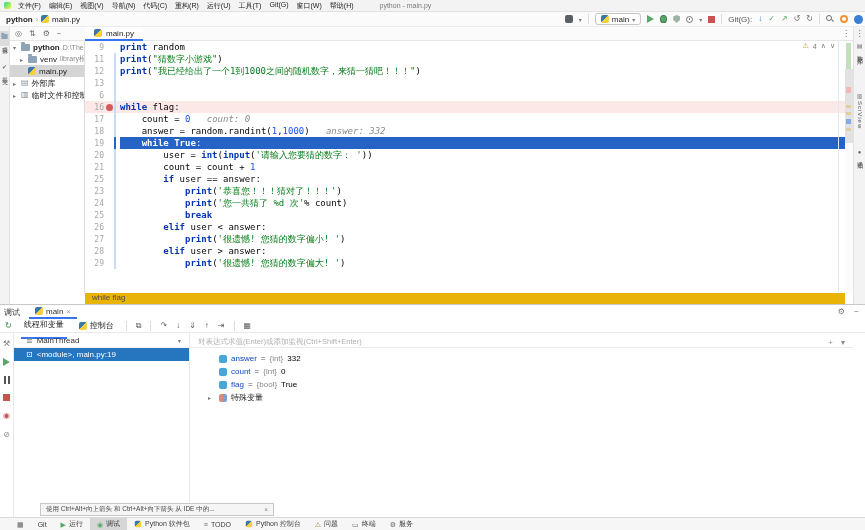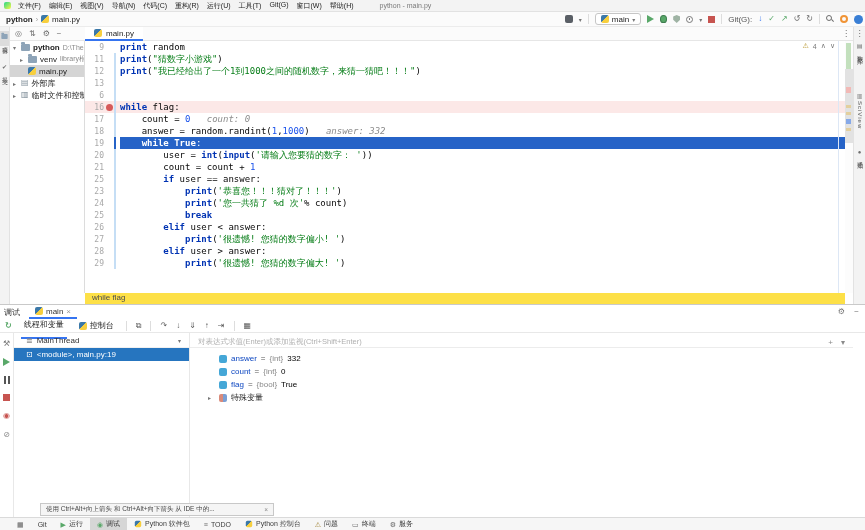--- a/index.html
+++ b/index.html
@@ -81,21 +81,21 @@
   .crow.cur .content span{color:#fff !important}
   .tok-k{color:#0033B3;font-weight:bold}
   .tok-f{color:#0033B3;font-weight:bold}
   .tok-s{color:#067D17}
   .tok-n{color:#1750EB}
   .tok-p{color:#080808}
   .tok-h{color:#8c8c8c;font-style:italic}
   .inspect{position:absolute;top:1px;right:10px;display:flex;gap:4px;align-items:center;font-size:7px;color:#777;
            font-family:"Liberation Sans",sans-serif}
   .warnico{color:#b08c1a}
-  .bcrumb{position:absolute;left:85px;top:293px;width:760px;height:11px;background:#fde047;font-size:8px;color:#4c4c4c;padding-left:7px}
+  .bcrumb{position:absolute;left:85px;top:293px;width:760px;height:11px;background:#eab308;font-size:8px;color:#4c4c4c;padding-left:7px}
   
   .scroll{position:absolute;left:845px;top:41px;width:8px;height:252px;background:#fcfcfc}
   .smark{position:absolute}
   
   .dbg{position:absolute;left:0;top:304px;width:865px;height:213px;background:#fff;border-top:1px solid #c9c9c9}
   .dbg-header{position:absolute;left:0;top:0;width:100%;height:14px;display:flex;align-items:center;gap:9px;
               padding-left:4px;font-size:8px;color:#333}
   .dbg-session{display:flex;align-items:center;gap:3px;height:14px;padding:0 6px;border-bottom:2px solid #3574F0}
   .hdr-ic{position:absolute;top:2px;color:#777;font-size:8px}
   .dbg-toolbar{position:absolute;left:0;top:14px;width:100%;height:14px;display:flex;align-items:center;gap:9px;

